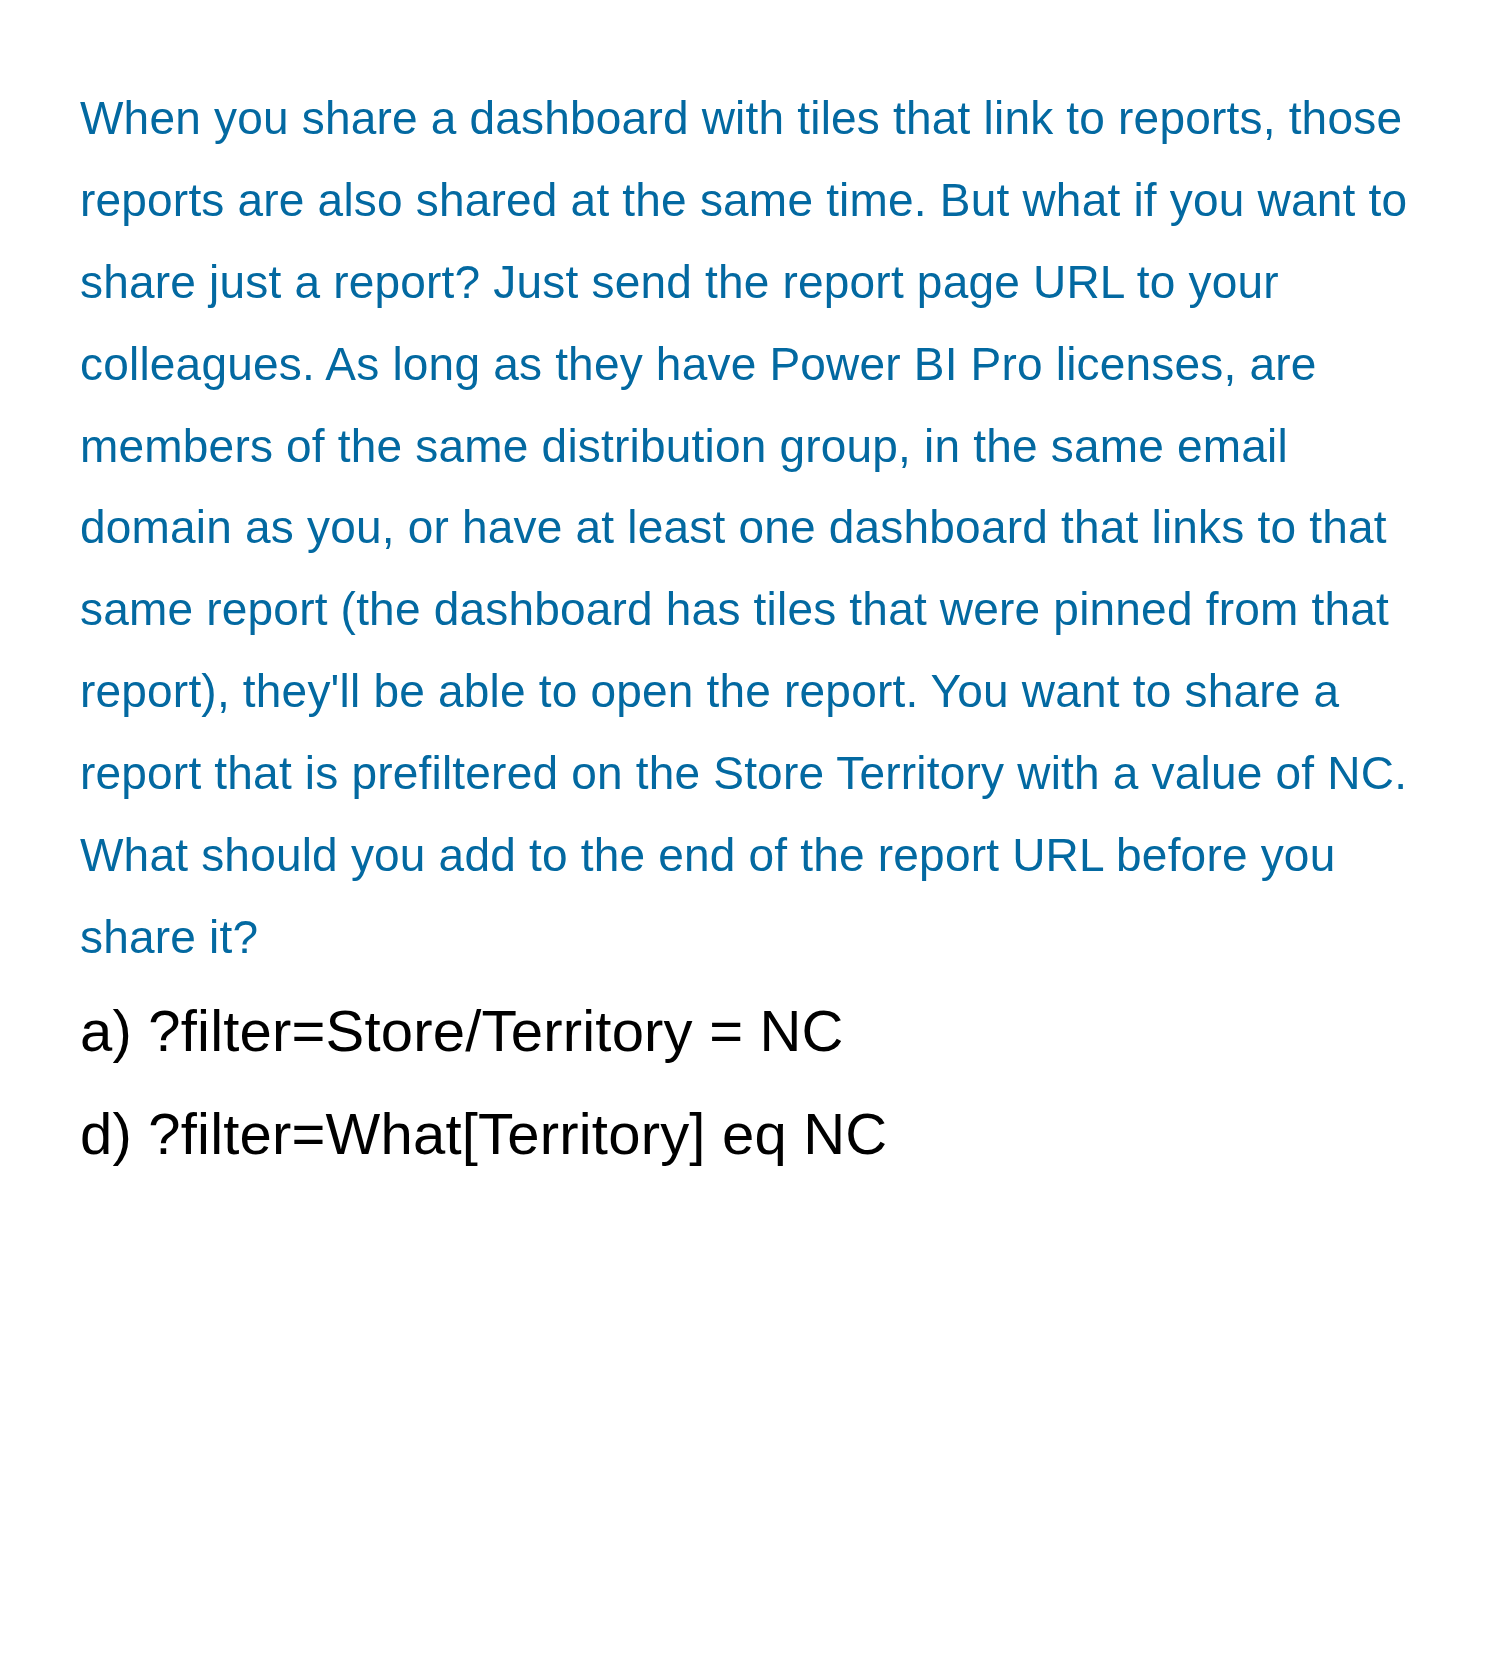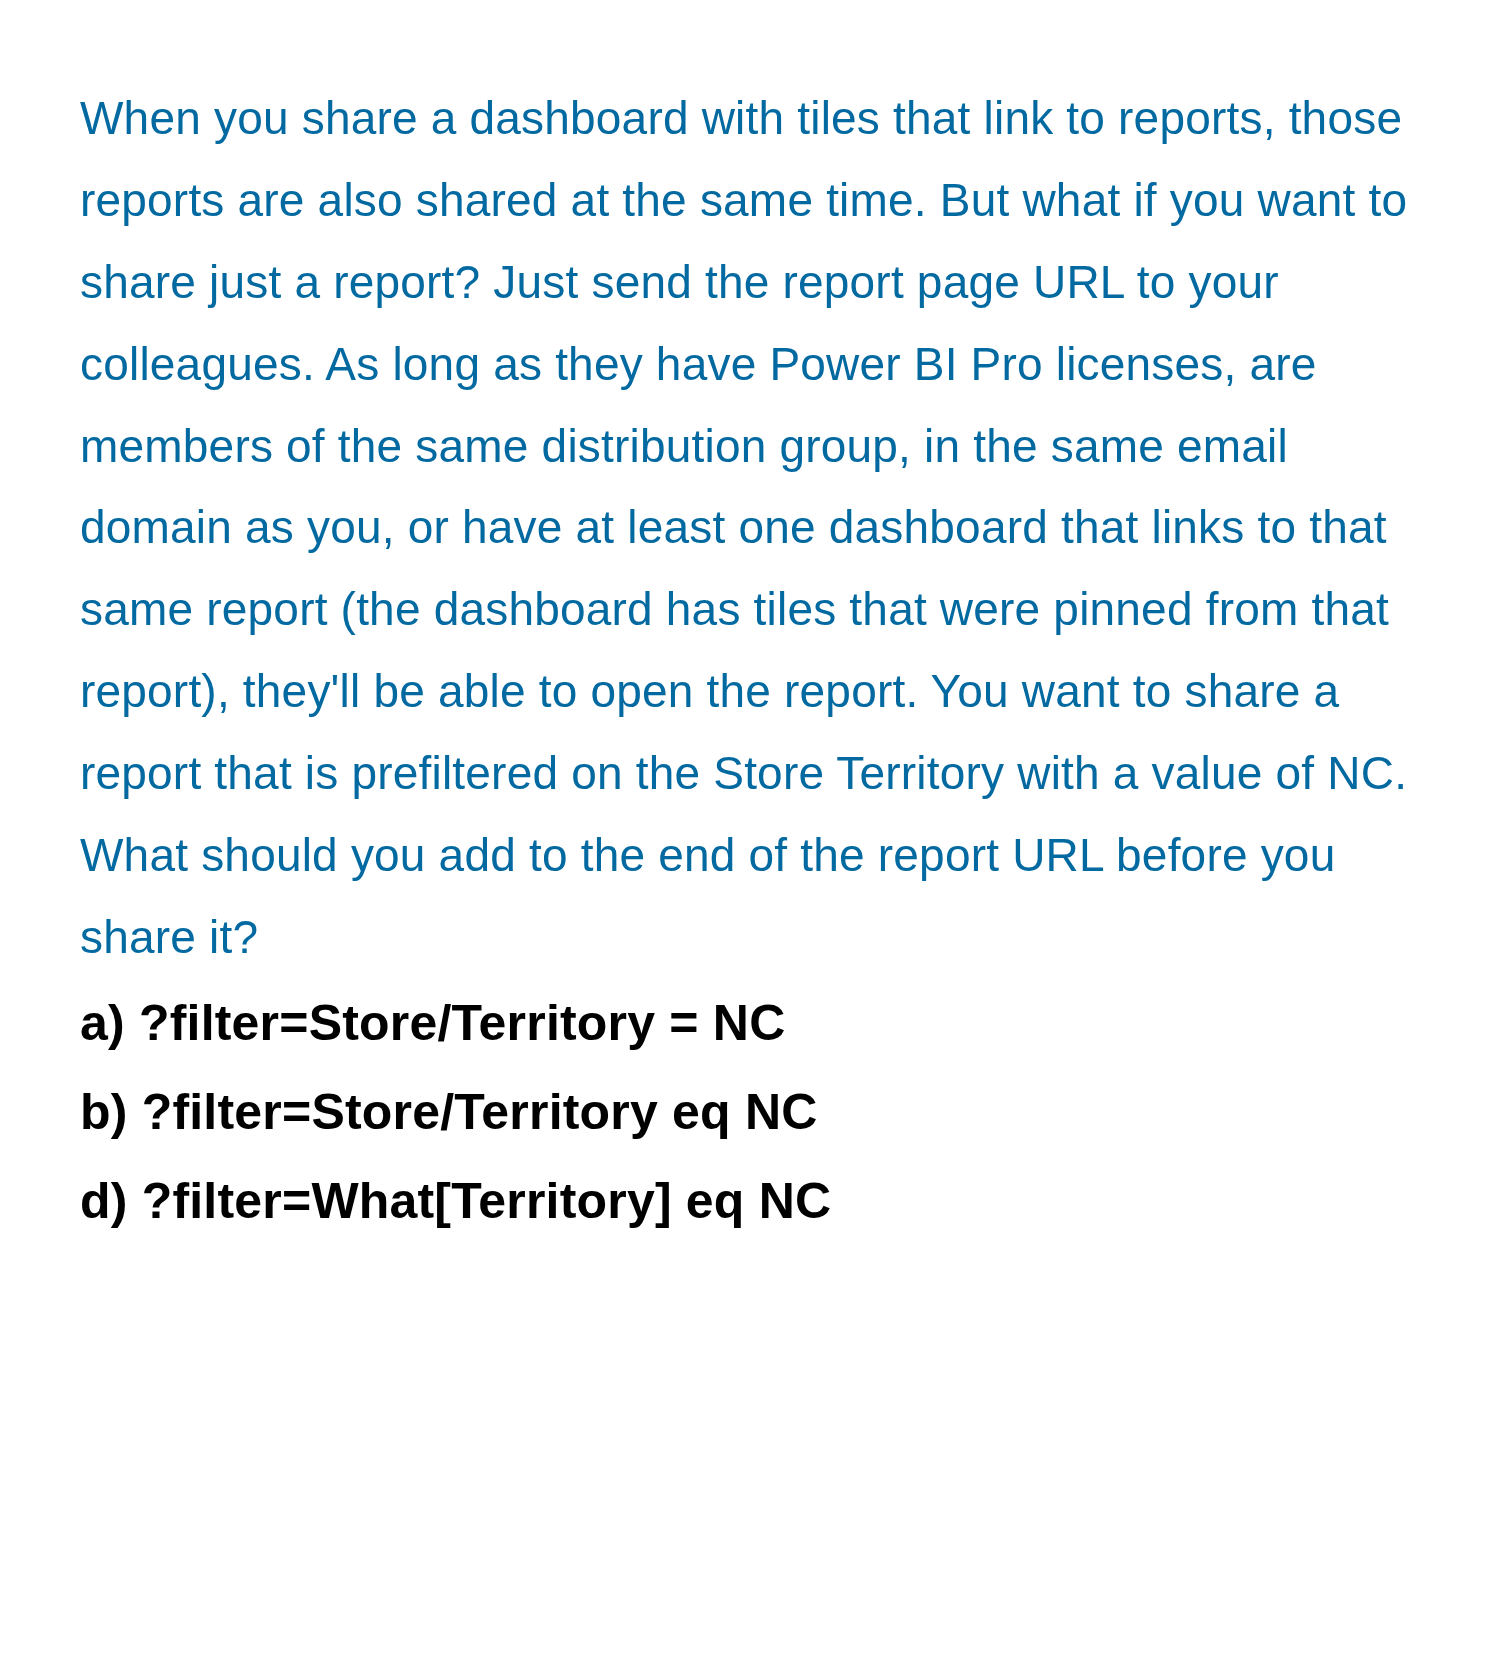--- a/index.html
+++ b/index.html
@@ -21,24 +21,24 @@
       font-size: 46px;
       line-height: 1.78;
       color: #0369a1;
       font-weight: 400;
       letter-spacing: 0.2px;
     }
     .options {
       margin-top: 0;
     }
     .option-line {
-      font-size: 50px;
+      font-size: 58px;
       line-height: 1.78;
       color: #000000;
-      font-weight: 700;
+      font-weight: 400;
       letter-spacing: 0.2px;
     }
     .option-label {
       display: inline;
     }
     .option-text {
       display: inline;
     }
   </style>
 </head>
@@ -46,23 +46,18 @@
 
 <div class="container">
   <div class="question-text">When you share a dashboard with tiles that link to reports, those reports are also shared at the same time. But what if you want to share just a report? Just send the report page URL to your colleagues. As long as they have Power BI Pro licenses, are members of the same distribution group, in the same email domain as you, or have at least one dashboard that links to that same report (the dashboard has tiles that were pinned from that report), they'll be able to open the report. You want to share a report that is prefiltered on the Store Territory with a value of NC. What should you add to the end of the report URL before you share it?</div>
   <div class="options">
     <div class="option-line">
       <span class="option-label">a)</span>
       <span> </span>
       <span class="option-text">?filter=Store/Territory = NC</span>
     </div>
     <div class="option-line">
-      <span class="option-label">b)</span>
-      <span> </span>
-      <span class="option-text">?filter=Store/Territory eq NC</span>
-    </div>
-    <div class="option-line">
       <span class="option-label">d)</span>
       <span> </span>
       <span class="option-text">?filter=What[Territory] eq NC</span>
     </div>
   </div>
 </div>
 
 </body></html>

